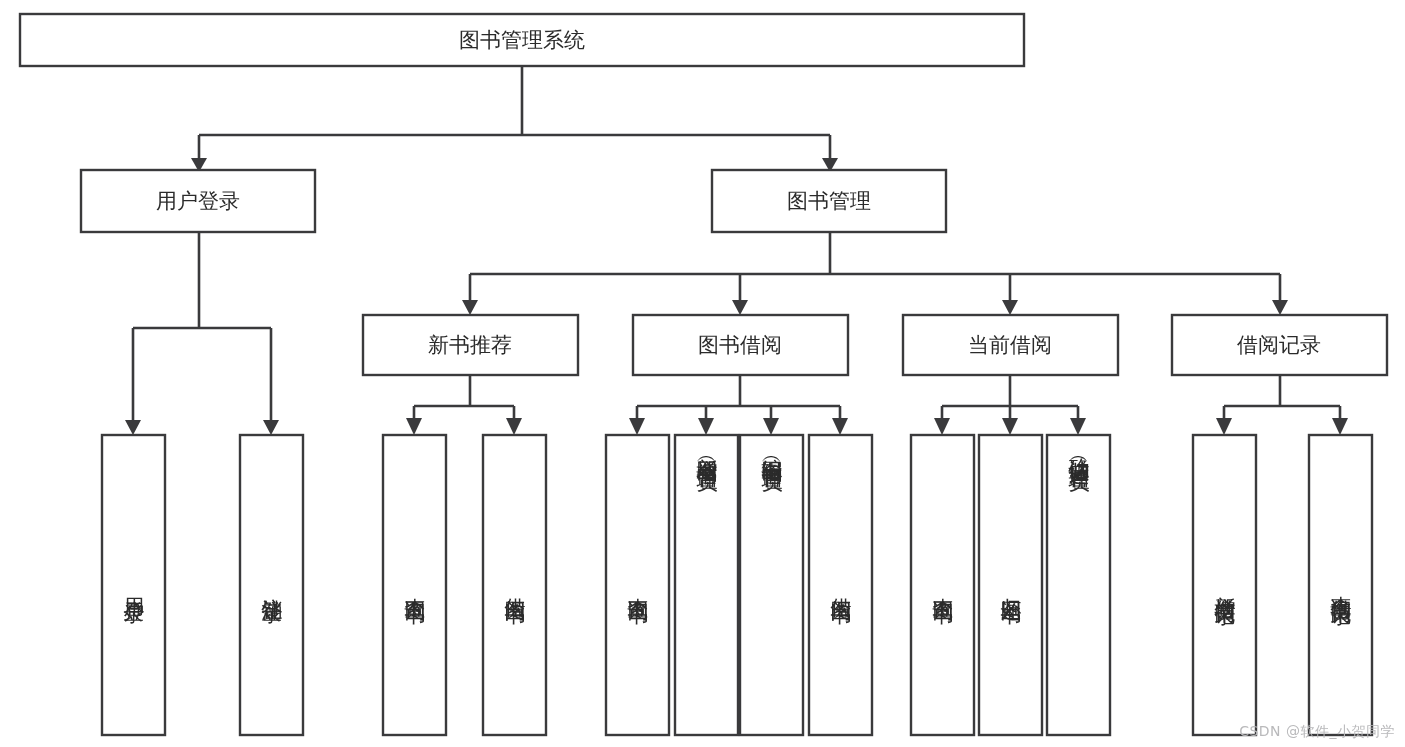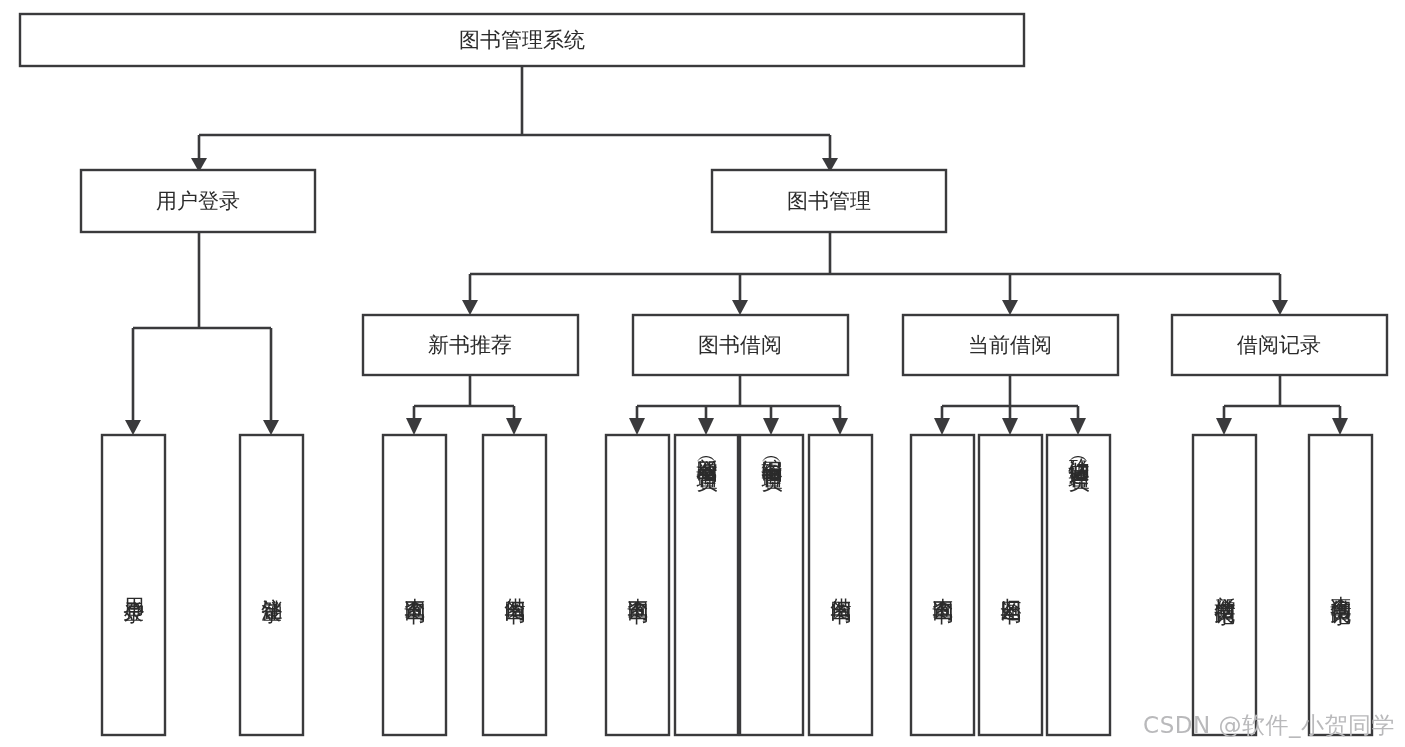--- a/index.html
+++ b/index.html
@@ -67,21 +67,21 @@
     letter-spacing: 2px;
     color: #2b2b2b;
     white-space: nowrap;
     text-align: center;
   }
   #watermark {
     position: absolute;
     right: 10px;
     bottom: 6px;
     font-family: "DejaVu Sans", "Liberation Sans", sans-serif;
-    font-size: 23px;
+    font-size: 14px;
     color: #b9b9bb;
     letter-spacing: 0.5px;
     white-space: nowrap;
     margin-left: 32px;
   }
 </style>
 </head>
 <body>
 
 <div id="diagram-root">

